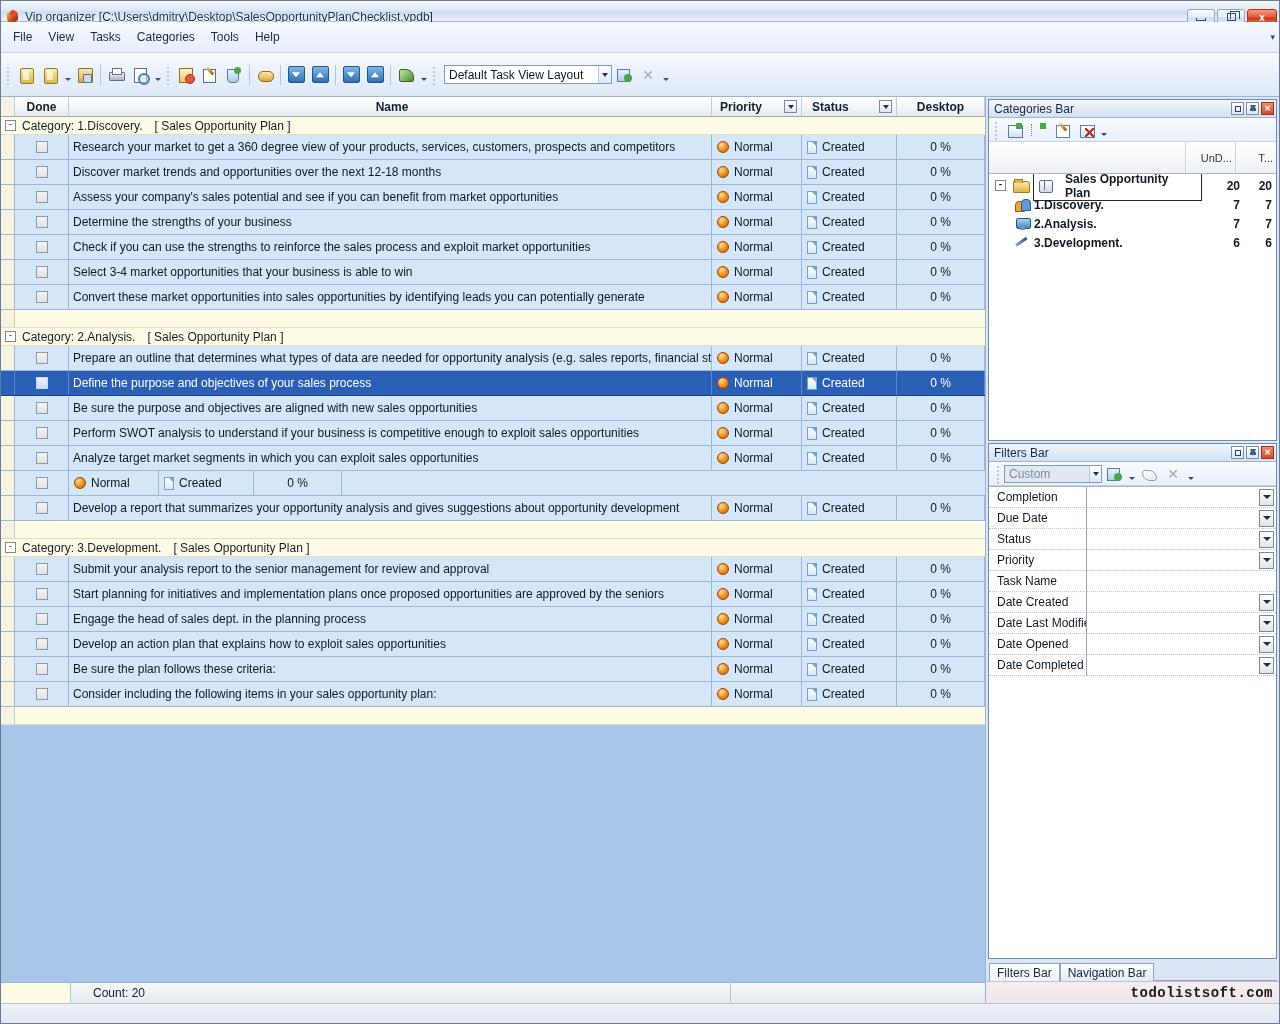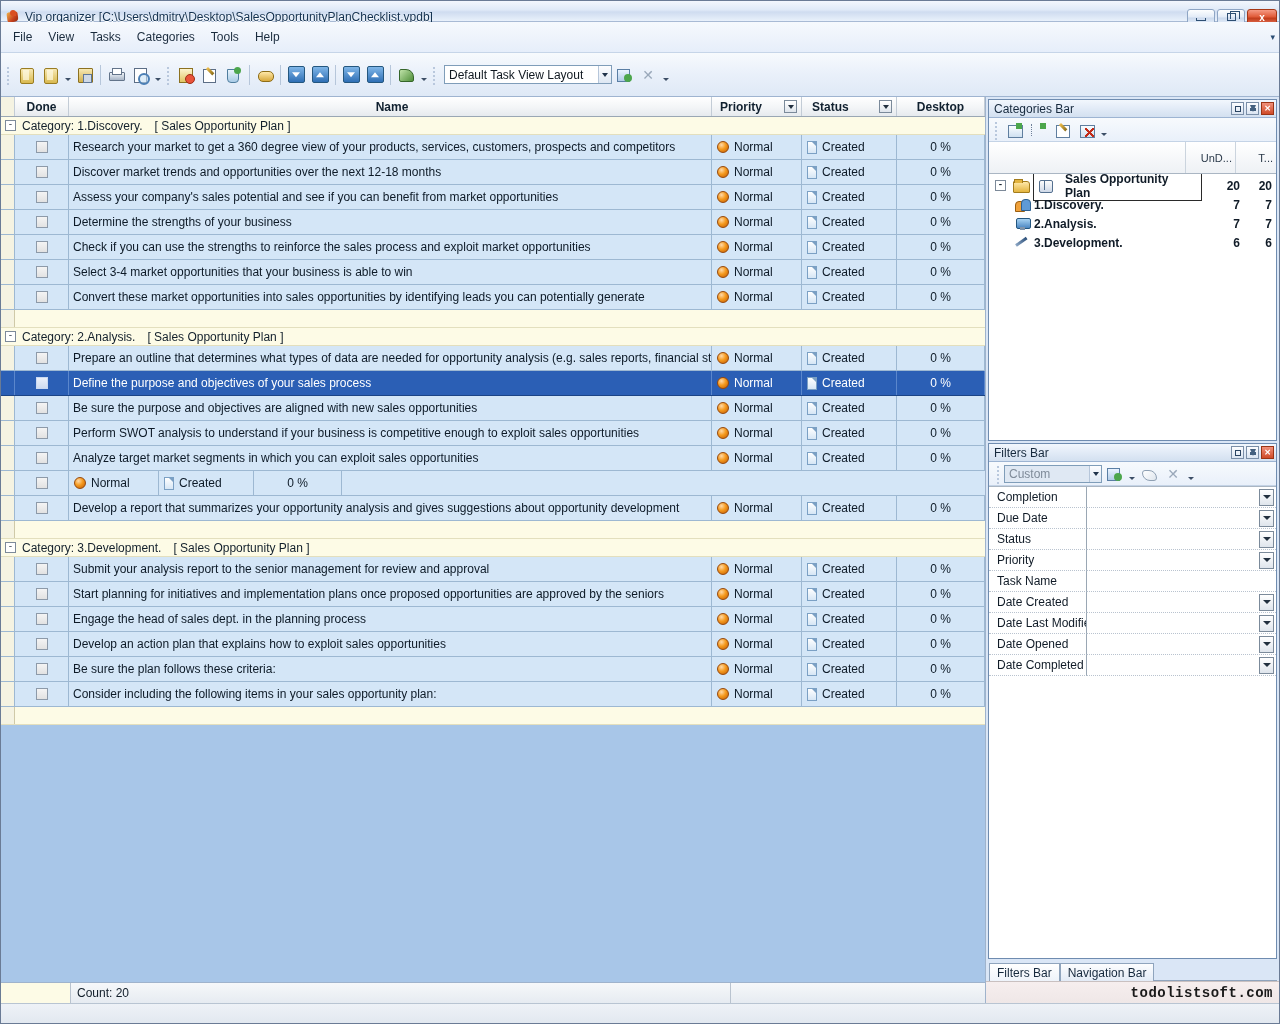--- a/index.html
+++ b/index.html
@@ -240,21 +240,21 @@
   .grid-filler { background:#a8c6e8; flex:1 1 auto; min-height:0; }
 
   
   .statusbar {
     height: 21px; flex:0 0 auto; display:flex; align-items:stretch;
     background:linear-gradient(180deg,#f6f8fa,#e6ebf1);
     border-top:1px solid #9fb3cc;
     font-size:12px; color:#101c28;
   }
   .statusbar .sb-pad { width:70px; background:#fdfbe6; border-right:1px solid #b9c3cf;}
-  .statusbar .sb-count { flex:0 0 660px; display:flex;align-items:center;padding-left:6px; border-right:1px solid #b9c3cf;}
+  .statusbar .sb-count { flex:0 0 660px; display:flex;align-items:center;padding-left:22px; border-right:1px solid #b9c3cf;}
   .statusbar .sb-rest { flex:1 1 auto; }
 
   
   .right-pane { flex:1 1 auto; display:flex; flex-direction:column; min-width:0; background:#dae6f6; }
   .panel {
     margin:2px 2px 0 2px;
     border:1px solid #6f8cb0;
     background:#fff;
     display:flex; flex-direction:column; min-height:0;
   }

